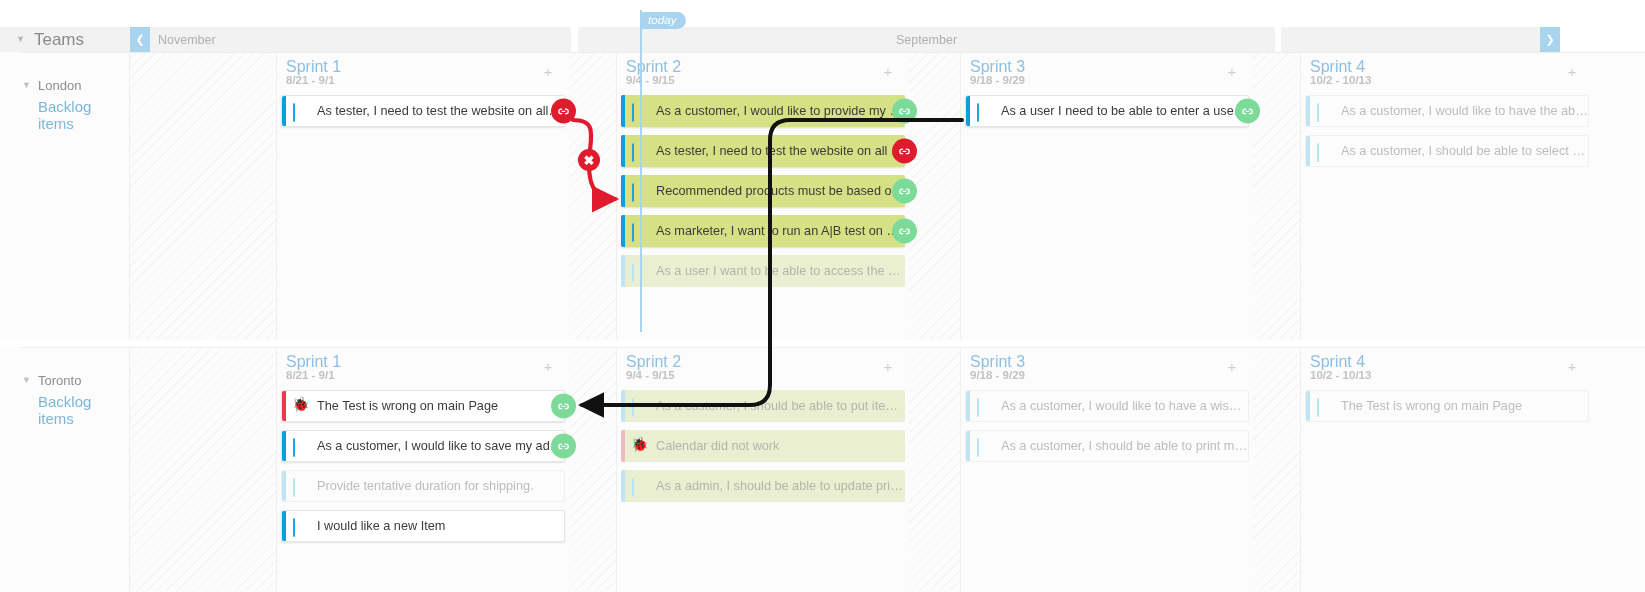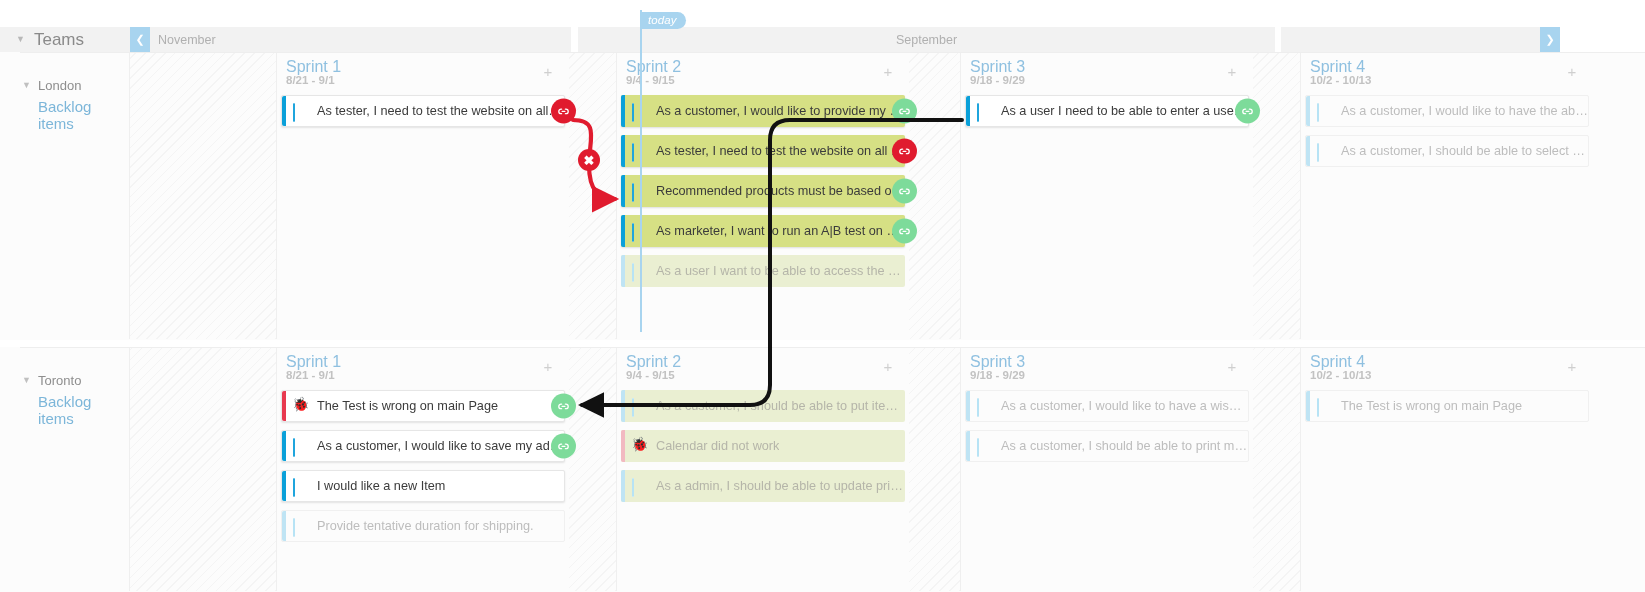--- a/index.html
+++ b/index.html
@@ -357,29 +357,29 @@
             <div class="card v-white">
               <span class="bar"></span>
               <span class="ico"><span class="ic-story "></span></span>
               <span class="txt">As a customer, I would like to save my addresses so...</span>
               <span class="badge green" style="right:-12px;">
                 <svg width="13" height="13" viewBox="0 0 24 24">
                   <path d="M9.5 12.8h5M8.5 8.6h-1a4.2 4.2 0 0 0 0 8.4h1M15.5 8.6h1a4.2 4.2 0 0 1 0 8.4h-1" fill="none" stroke="#ffffff" stroke-width="2.4" stroke-linecap="round"></path>
                 </svg>
               </span>
             </div>
+            <div class="card v-ghost">
+              <span class="bar"></span>
+              <span class="ico"><span class="ic-story dim"></span></span>
+              <span class="txt">Provide tentative duration for shipping.</span>
+            </div>
             <div class="card v-white">
               <span class="bar"></span>
               <span class="ico"><span class="ic-story "></span></span>
               <span class="txt">I would like a new Item</span>
-            </div>
-            <div class="card v-ghost">
-              <span class="bar"></span>
-              <span class="ico"><span class="ic-story dim"></span></span>
-              <span class="txt">Provide tentative duration for shipping.</span>
             </div>
           </div>
         </div>
         <div class="sprint-col" style="left:617px;width:292px;">
           <div class="sprint-hdr">
             <span class="sprint-title">Sprint 2</span>
             <span class="sprint-dates">9/4 - 9/15</span>
             <span class="sprint-add">+</span>
           </div>
           <div class="cards">

